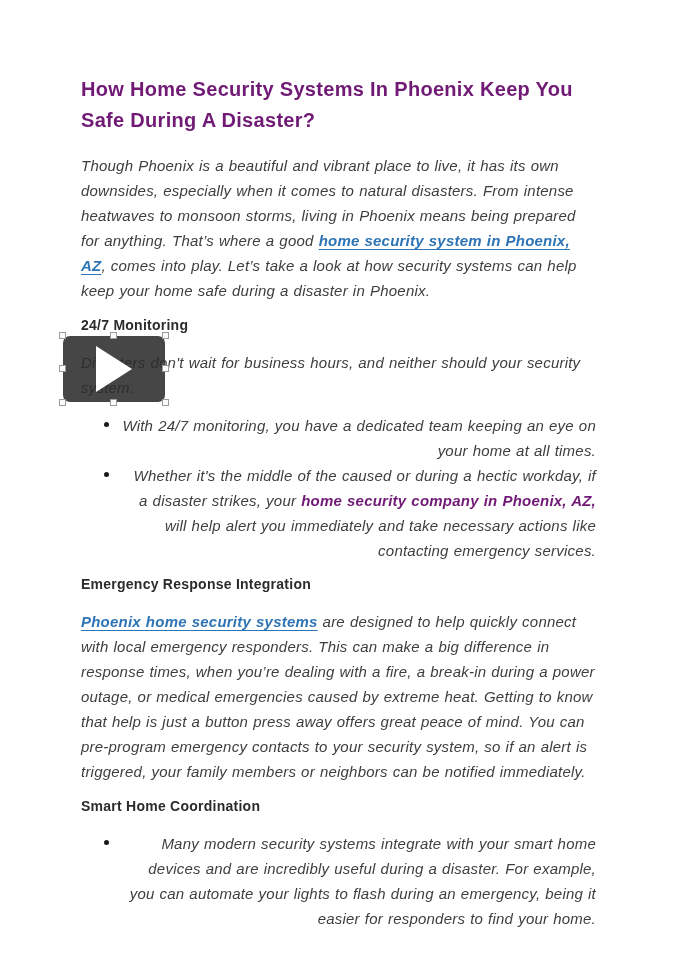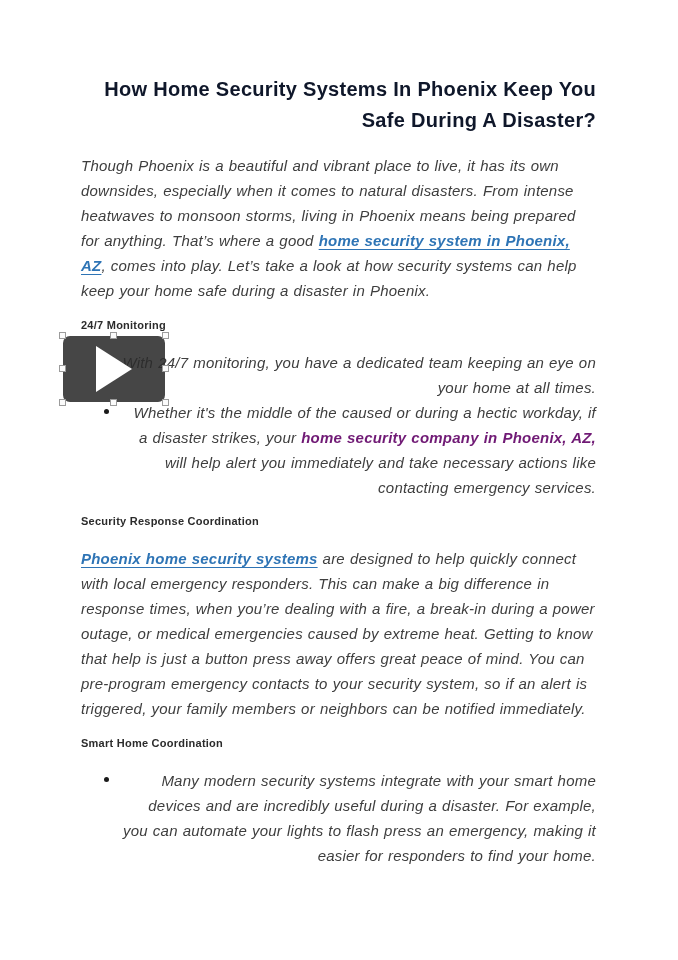--- a/index.html
+++ b/index.html
@@ -13,38 +13,38 @@
     margin: 0 auto;
     background: #ffffff;
     overflow: hidden;
     padding: 74px 82px 0 81px;
   }
 
   h1.title {
     font-size: 20px;
     line-height: 31px;
     font-weight: bold;
-    text-align: right;
-    color: #0f172a;
+    text-align: left;
+    color: #701a75;
     letter-spacing: 0.3px;
     margin: 0 0 17px 0;
   }
 
   p.body, li.body-li {
     font-size: 15px;
     line-height: 25px;
     color: #3E3E3E;
     letter-spacing: 0.22px;
     word-spacing: 0.6px;
     font-style: italic;
   }
   p.body { margin: 0 0 13px 0; }
 
   h2.section {
-    font-size: 11px;
+    font-size: 14px;
     line-height: 18px;
     font-weight: bold;
     color: #2B2B2B;
     letter-spacing: 0.25px;
     margin: 2px 0 16px 0;
   }
 
   a.doc-link {
     color: #2E74B5;
     font-weight: bold;
@@ -117,34 +117,35 @@
 <body>
 
 <div class="page">
 
   <h1 class="title">How Home Security Systems In Phoenix Keep You Safe During A Disaster?</h1>
 
   <p class="body"><span>Though Phoenix is a beautiful and vibrant place to live, it has its own downsides, especially when it comes to natural disasters. From intense heatwaves to monsoon storms, living in Phoenix means being prepared for anything. That’s where a good </span><a class="doc-link">home security system in Phoenix, AZ</a><span>, comes into play. Let’s take a look at how security systems can help keep your home safe during a disaster in Phoenix.</span></p>
 
   <h2 class="section">24/7 Monitoring</h2>
 
+  <p class="body">Disasters don't wait for business hours, and neither should your security system.</p>
 
   <ul class="doc-list">
     <li class="body-li"><span>With 24/7 monitoring, you have a dedicated team keeping an eye on your home at all times.</span></li>
     <li class="body-li"><span>Whether it's the middle of the caused or during a hectic workday, if a disaster strikes, your </span><strong class="inline-bold">home security company in Phoenix, AZ,</strong><span> will help alert you immediately and take necessary actions like contacting emergency services.</span></li>
   </ul>
 
-  <h2 class="section">Security Response Coordination</h2>
+  <h2 class="section">Emergency Response Integration</h2>
 
   <p class="body"><a class="doc-link">Phoenix home security systems</a><span> are designed to help quickly connect with local emergency responders. This can make a big difference in response times, when you’re dealing with a fire, a break-in during a power outage, or medical emergencies caused by extreme heat. Getting to know that help is just a button press away offers great peace of mind. You can pre-program emergency contacts to your security system, so if an alert is triggered, your family members or neighbors can be notified immediately.</span></p>
 
   <h2 class="section">Smart Home Coordination</h2>
 
   <ul class="doc-list">
-    <li class="body-li"><span>Many modern security systems integrate with your smart home devices and are incredibly useful during a disaster. For example, you can automate your lights to flash press an emergency, making it easier for responders to find your home.</span></li>
+    <li class="body-li"><span>Many modern security systems integrate with your smart home devices and are incredibly useful during a disaster. For example, you can automate your lights to flash during an emergency, being it easier for responders to find your home.</span></li>
   </ul>
 
   <div class="video-overlay">
     <div class="play-triangle"></div>
     <span class="handle h-tl"></span>
     <span class="handle h-tm"></span>
     <span class="handle h-tr"></span>
     <span class="handle h-ml"></span>
     <span class="handle h-mr"></span>
     <span class="handle h-bl"></span>

